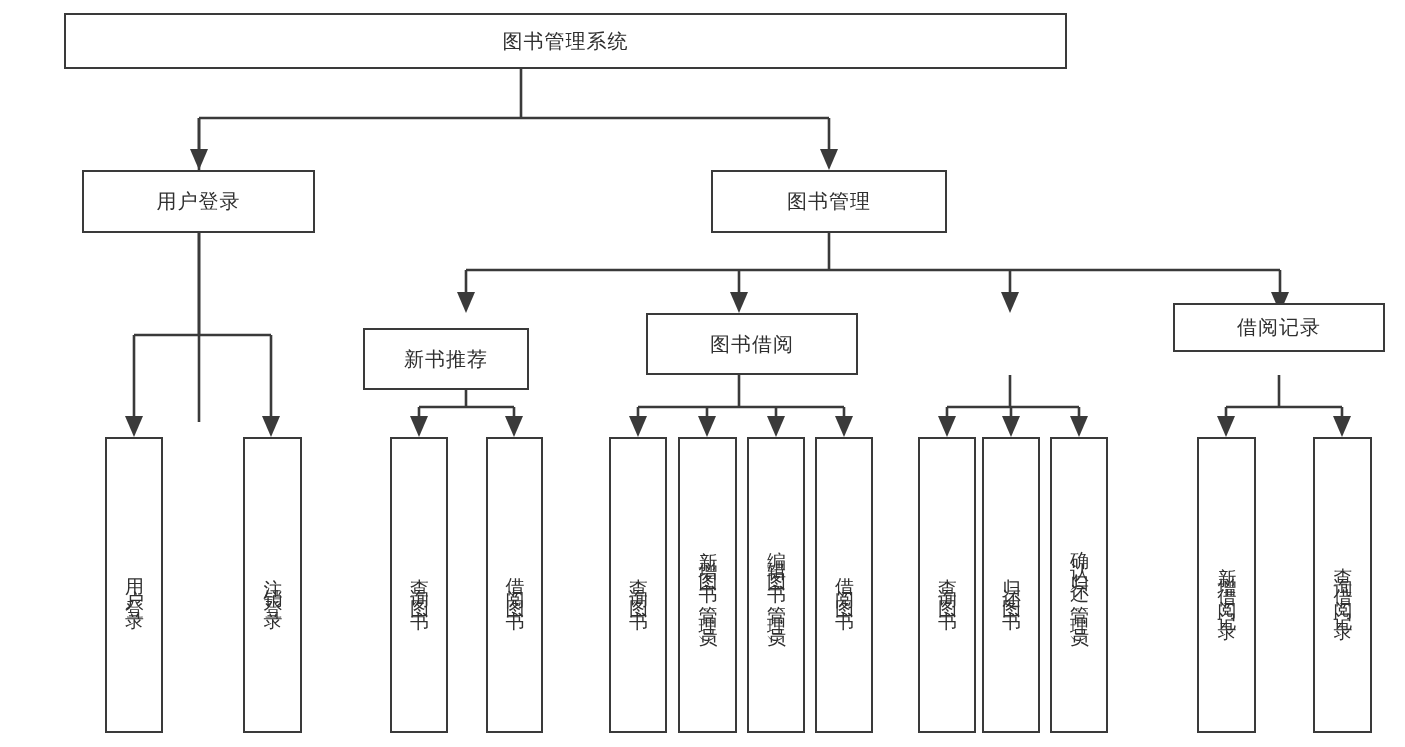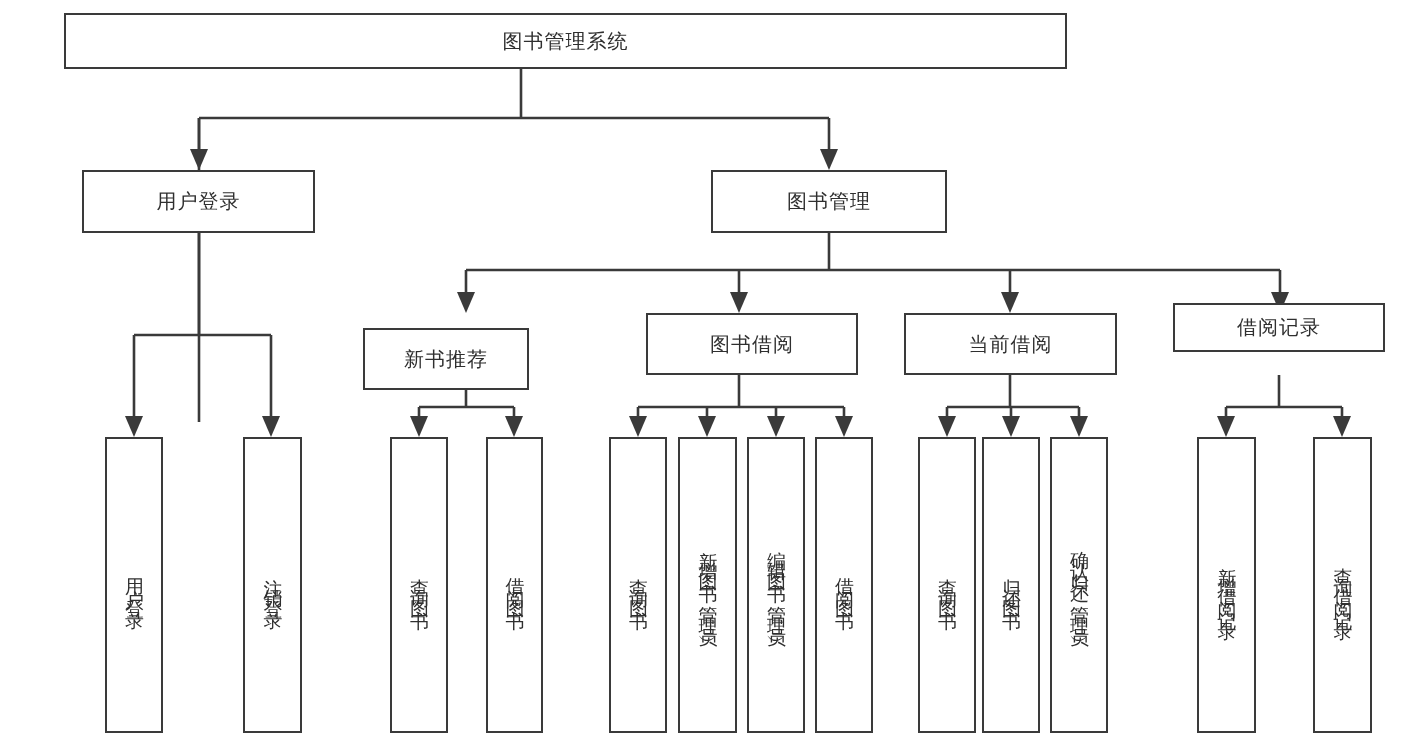--- a/index.html
+++ b/index.html
@@ -147,23 +147,20 @@
   <div class="box hbox b-mgmt">
     <span>图书管理</span>
   </div>
 
   <div class="box hbox b-newb">
     <span>新书推荐</span>
   </div>
   <div class="box hbox b-borr">
     <span>图书借阅</span>
   </div>
-  <div class="box hbox b-curr">
-    <span>当前借阅</span>
-  </div>
   <div class="box hbox b-recs">
     <span>借阅记录</span>
   </div>
 
   <div class="box vbox leaf l1">
     <span>用户登录</span>
   </div>
   <div class="box vbox leaf l2">
     <span>注销登录</span>
   </div>

